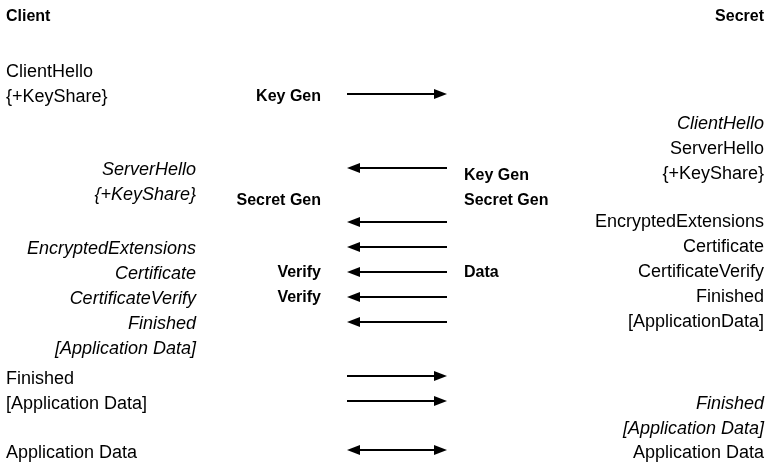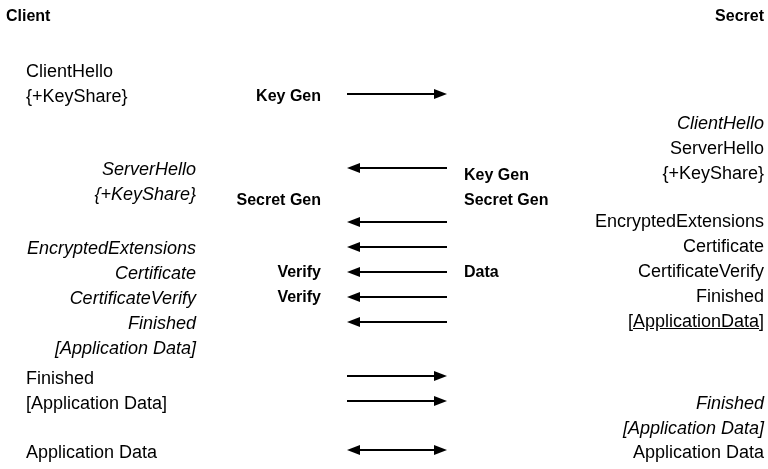--- a/index.html
+++ b/index.html
@@ -29,21 +29,20 @@
   }
   .hdr-client { left: 6px;  top: 8px; }
   .hdr-server { right: 4px; top: 8px; }
 
   
   .msg {
     position: absolute;
     font-size: 18px;
     line-height: 1;
     white-space: nowrap;
-    margin-left: 20px;
   }
   .col-left {
     right: 572px;          
     text-align: right;
   }
   .col-left.lalign {
     left: 6px;
     right: auto;
     text-align: left;
   }
@@ -96,21 +95,21 @@
       <div class="msg col-left lalign" style="top: 443px;">Application Data</div>
     </div>
   <div id="server-column">
       <div class="msg col-right ital" style="top: 114px;">ClientHello</div>
       <div class="msg col-right" style="top: 139px;">ServerHello</div>
       <div class="msg col-right" style="top: 164px;">{+KeyShare}</div>
       <div class="msg col-right" style="top: 212px;">EncryptedExtensions</div>
       <div class="msg col-right" style="top: 237px;">Certificate</div>
       <div class="msg col-right" style="top: 262px;">CertificateVerify</div>
       <div class="msg col-right" style="top: 287px;">Finished</div>
-      <div class="msg col-right" style="top: 312px; text-decoration: underline;">[ApplicationData]</div>
+      <div class="msg col-right" style="top: 312px;">[ApplicationData]</div>
       <div class="msg col-right ital" style="top: 394px;">Finished</div>
       <div class="msg col-right ital" style="top: 419px;">[Application Data]</div>
       <div class="msg col-right" style="top: 443px;">Application Data</div>
     </div>
   <div id="client-ops">
       <div class="op op-left" style="top: 88px;">Key Gen</div>
       <div class="op op-left" style="top: 192px;">Secret Gen</div>
       <div class="op op-left" style="top: 264px;">Verify</div>
       <div class="op op-left" style="top: 289px;">Verify</div>
     </div>

